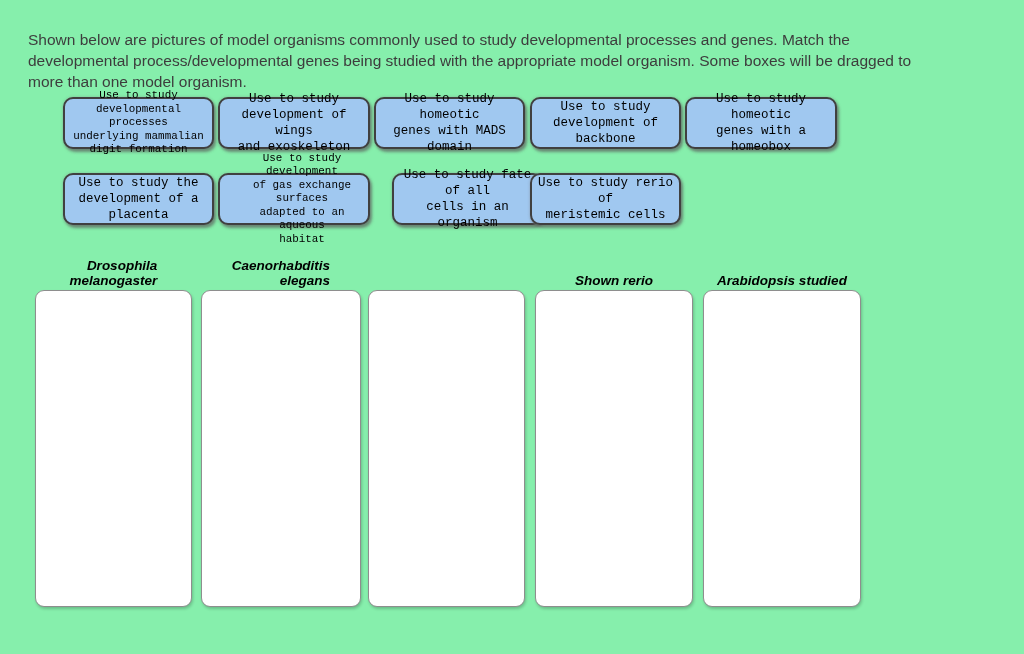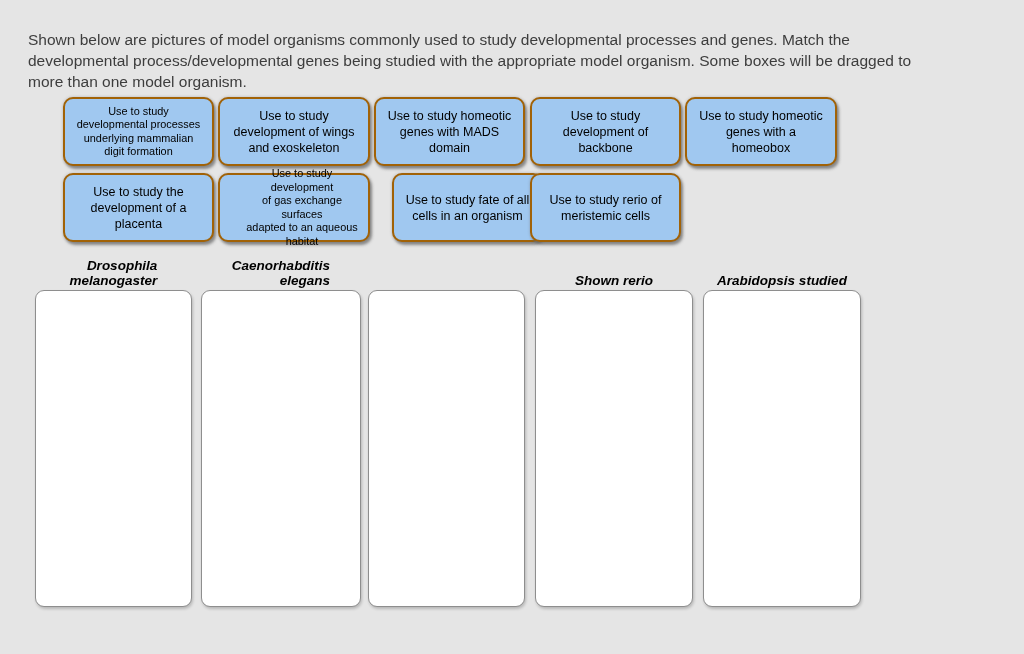--- a/index.html
+++ b/index.html
@@ -1,56 +1,57 @@
 <!DOCTYPE html>
 <html><head>
 <meta charset="utf-8">
 <style>
   html, body { margin: 0; padding: 0; background: #ffffff; }
   .screen {
     position: relative;
     width: 1024px;
     height: 654px;
-    background: #e5e5e5;
+    background: #86efac;
     font-family: "Liberation Sans", sans-serif;
     overflow: hidden;
   }
 
   
   .instructions {
     position: absolute;
     left: 28px;
     top: 13px;
     width: 990px;
     font-size: 15.5px;
     line-height: 21px;
     color: #3d3d3d;
     white-space: pre-line;
   }
 
   
   .tile {
     position: absolute;
     width: 151px;
-    height: 69px;
+    height: 52px;
     box-sizing: border-box;
     background: #a0c8f0;
-    border: 2px solid #a16207;
+    border: 2px solid #404040;
     border-radius: 10px;
     box-shadow: 2px 3px 3px rgba(90,90,90,0.65), 0 0 3px rgba(120,120,120,0.45);
     display: flex;
     align-items: center;
     justify-content: center;
     text-align: center;
     padding: 2px 4px;
     color: #000000;
     font-size: 12.5px;
     line-height: 16px;
     white-space: pre-line;
     cursor: grab;
+    font-family: Liberation Mono, monospace;
   }
   .tile.small { font-size: 10.9px; line-height: 13.5px; }
   .t1 { left: 63px;  top: 97px; }
   .t2 { left: 218px; top: 97px; width: 152px; }
   .t3 { left: 374px; top: 97px; }
   .t4 { left: 530px; top: 97px; }
   .t5 { left: 685px; top: 97px; width: 152px; }
   .t6 { left: 63px;  top: 173px; }
   .t7 { left: 218px; top: 173px; width: 152px; padding-left: 20px; }
   .t8 { left: 392px; top: 173px; }

